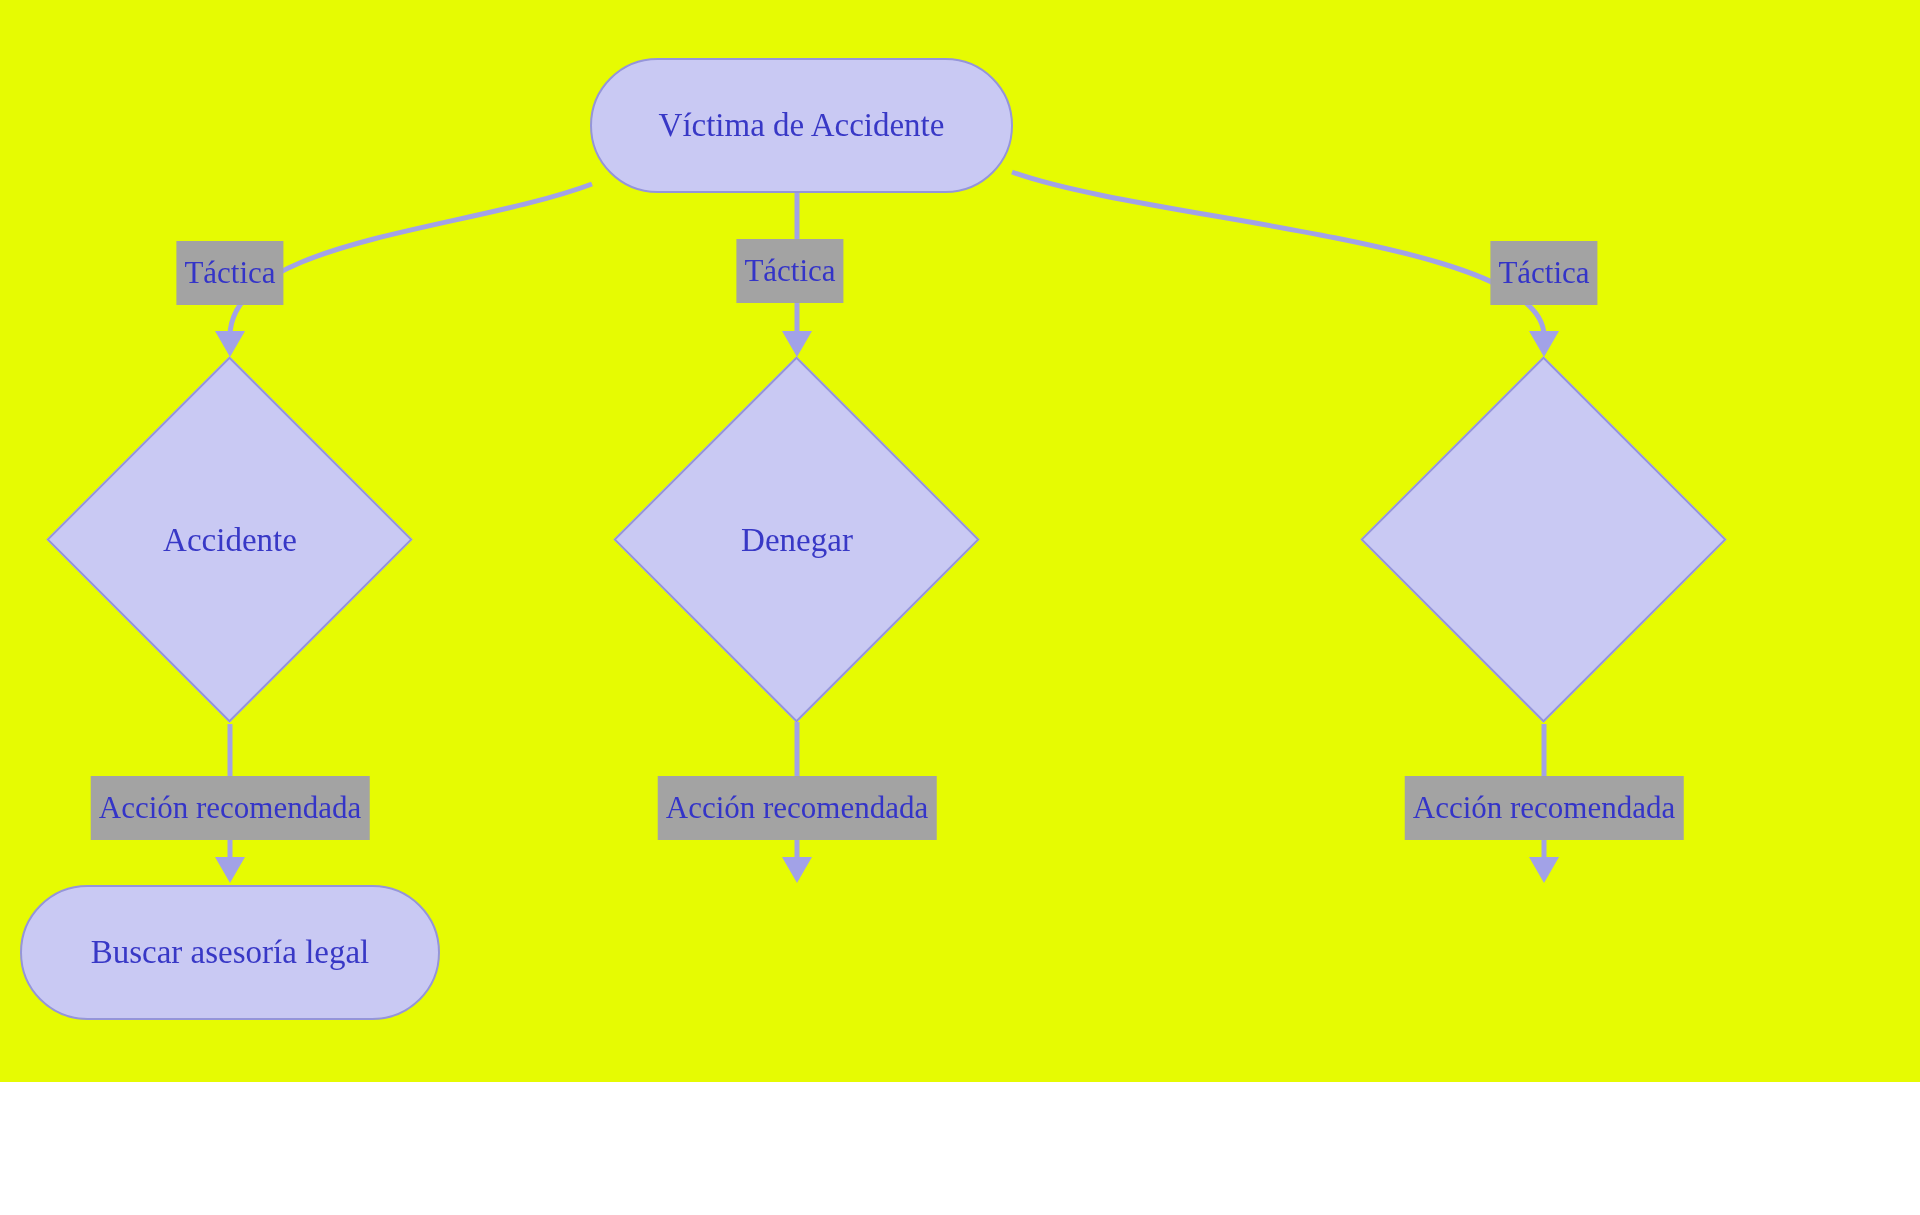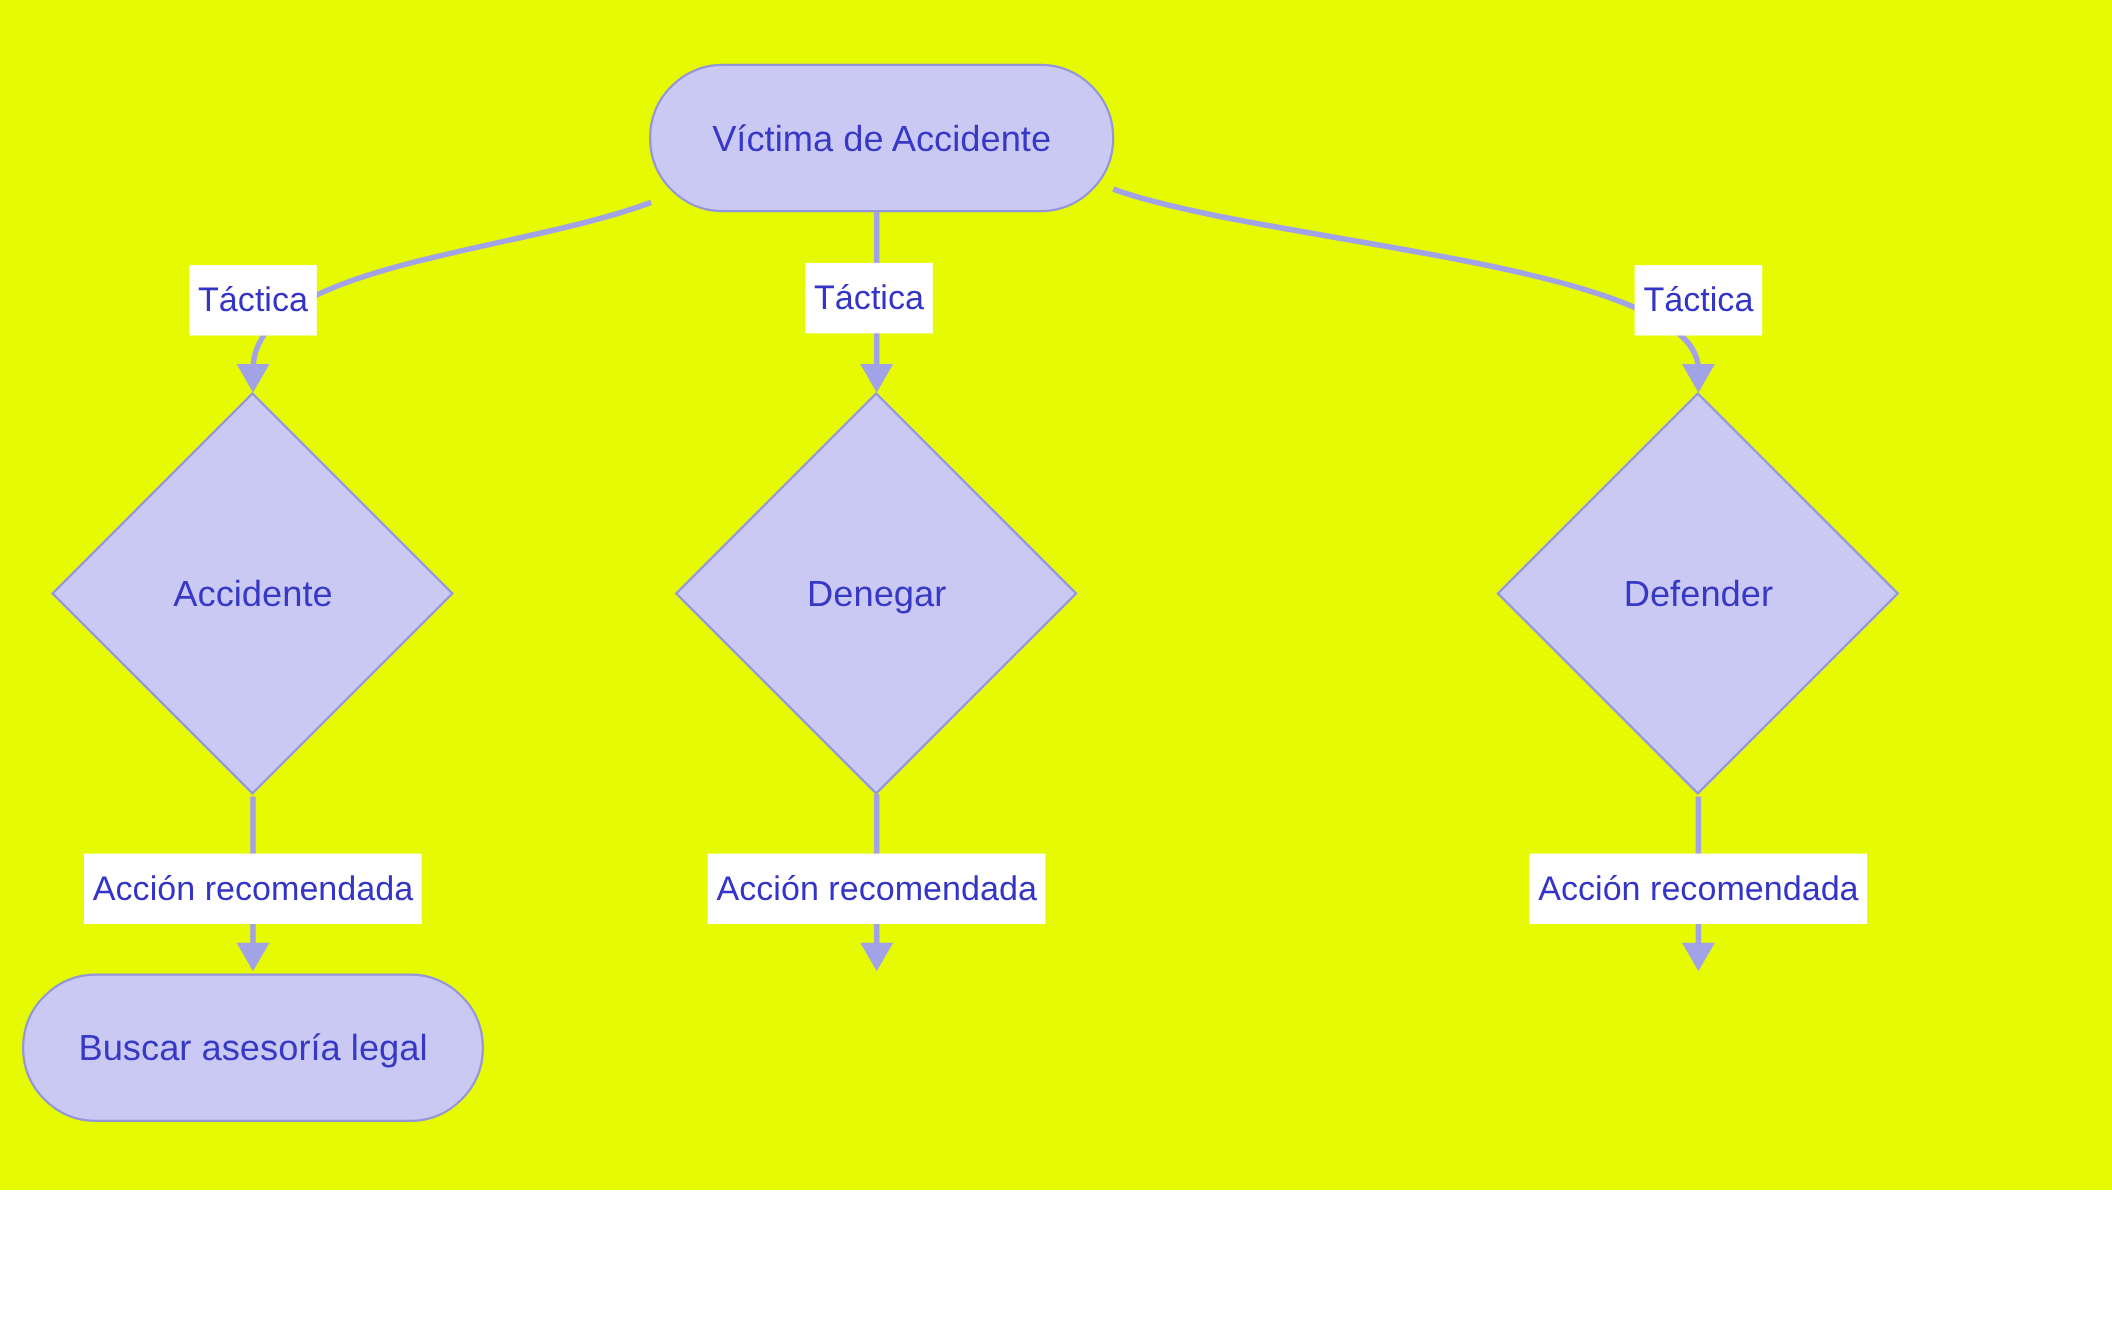--- a/index.html
+++ b/index.html
@@ -4,20 +4,21 @@
 <style>
   html,body{margin:0;padding:0;}
   body{
     width:1920px;height:1215px;overflow:hidden;position:relative;
     background:#ffffff;
     font-family:"Liberation Sans","DejaVu Sans",sans-serif;
   }
   .canvas{
     position:absolute;left:0;top:0;width:1920px;height:1082px;
     background:#e6fb02;
+    font-family:Liberation Serif, serif;
   }
   .edges{position:absolute;left:0;top:0;}
 
   
   .pill{
     position:absolute;
     background:#c9c9f3;
     border:2px solid #9595d9;
     border-radius:70px;
     display:flex;align-items:center;justify-content:center;
@@ -32,21 +33,21 @@
     box-sizing:border-box;
   }
   .diamond-label{
     position:absolute;width:320px;height:44px;
     display:flex;align-items:center;justify-content:center;
     color:#3838c6;font-size:33px;
   }
   .edge-label{
     position:absolute;
     transform:translate(-50%,-50%);
-    background:#ffffff;
+    background:#a3a3a3;
     color:#3434c8;
     font-size:31px;
     padding:14px 8px;
     white-space:nowrap;
   }
 
   
   .footer{
     position:absolute;left:0;top:1082px;width:1920px;height:133px;
     background:#ffffff;
@@ -79,21 +80,20 @@
   <div class="pill" style="left:590px;top:58px;width:423px;height:135px;">
     <span>Víctima de Accidente</span>
   </div>
 
   <div class="diamond" style="left:100px;top:410px;"></div>
   <div class="diamond" style="left:667px;top:410px;"></div>
   <div class="diamond" style="left:1414px;top:410px;"></div>
 
   <div class="diamond-label" style="left:70px;top:518px;">Accidente</div>
   <div class="diamond-label" style="left:637px;top:518px;">Denegar</div>
-  <div class="diamond-label" style="left:1384px;top:518px;">Defender</div>
 
   <div class="edge-label" style="left:230px;top:273px;">Táctica</div>
   <div class="edge-label" style="left:790px;top:271px;">Táctica</div>
   <div class="edge-label" style="left:1544px;top:273px;">Táctica</div>
 
   <div class="edge-label" style="left:230px;top:808px;">Acción recomendada</div>
   <div class="edge-label" style="left:797px;top:808px;">Acción recomendada</div>
   <div class="edge-label" style="left:1544px;top:808px;">Acción recomendada</div>
 
   <div class="pill" style="left:20px;top:885px;width:420px;height:135px;">

